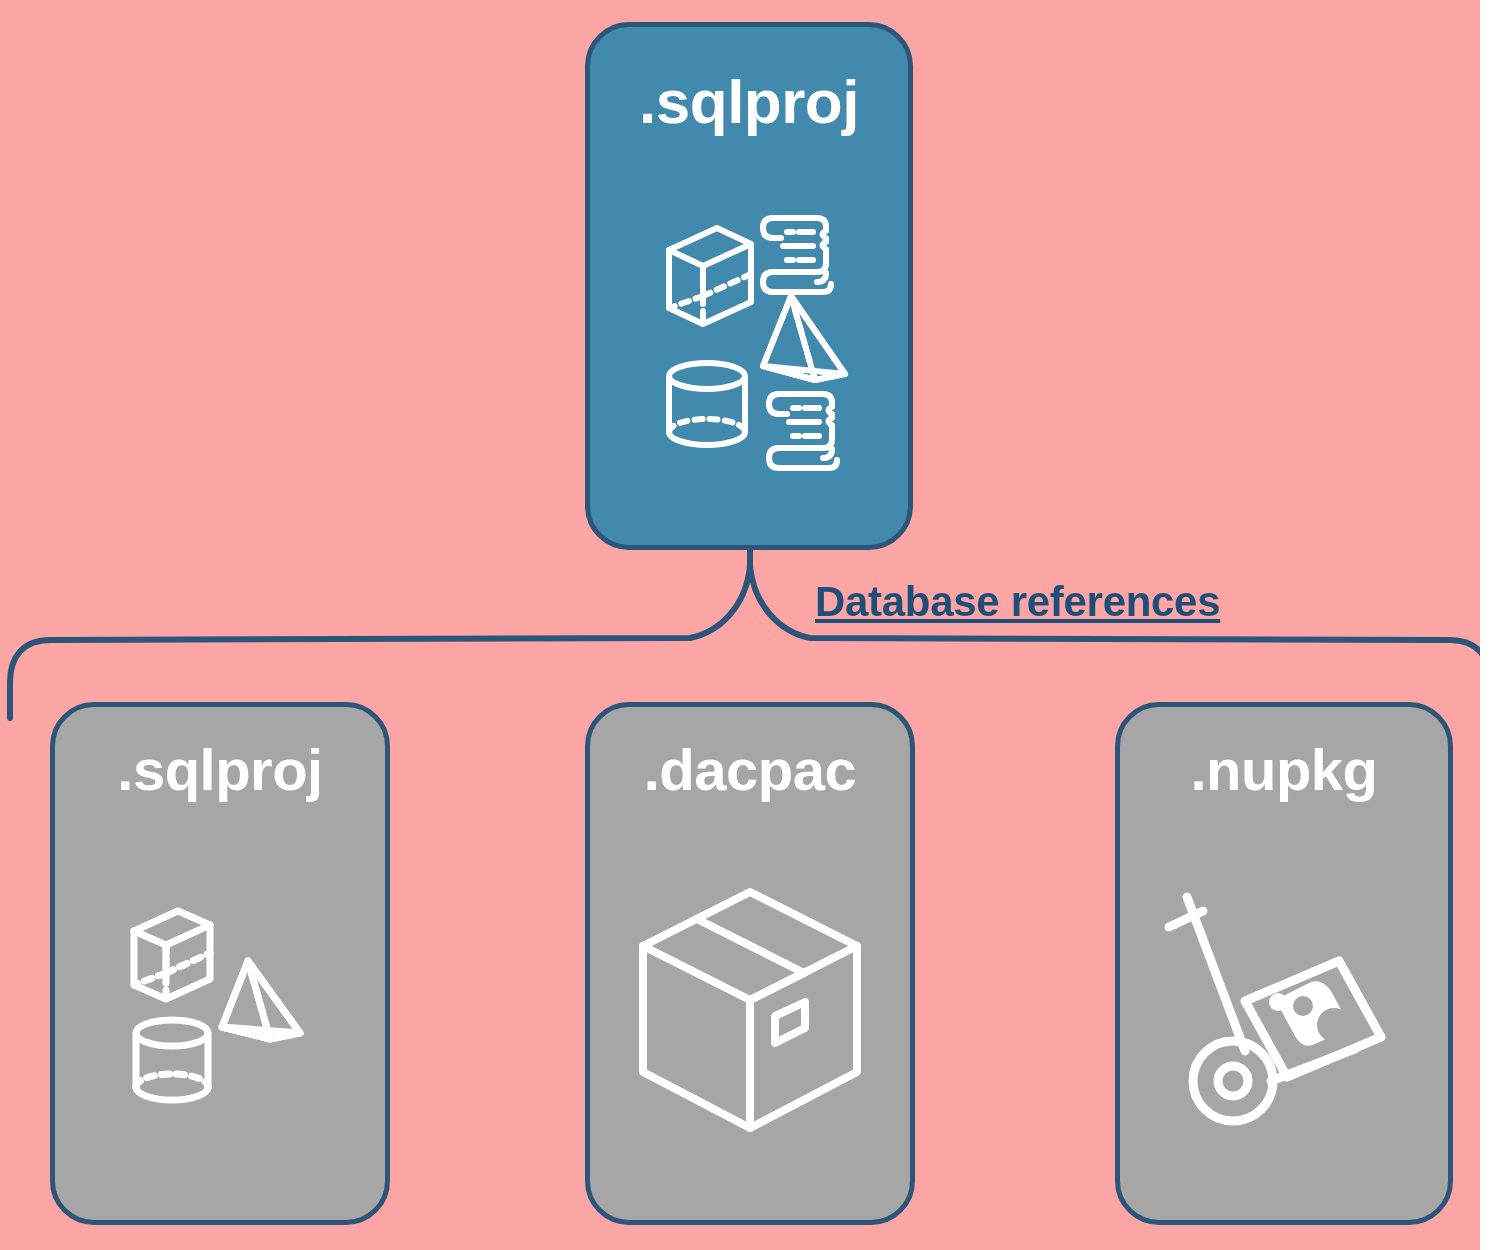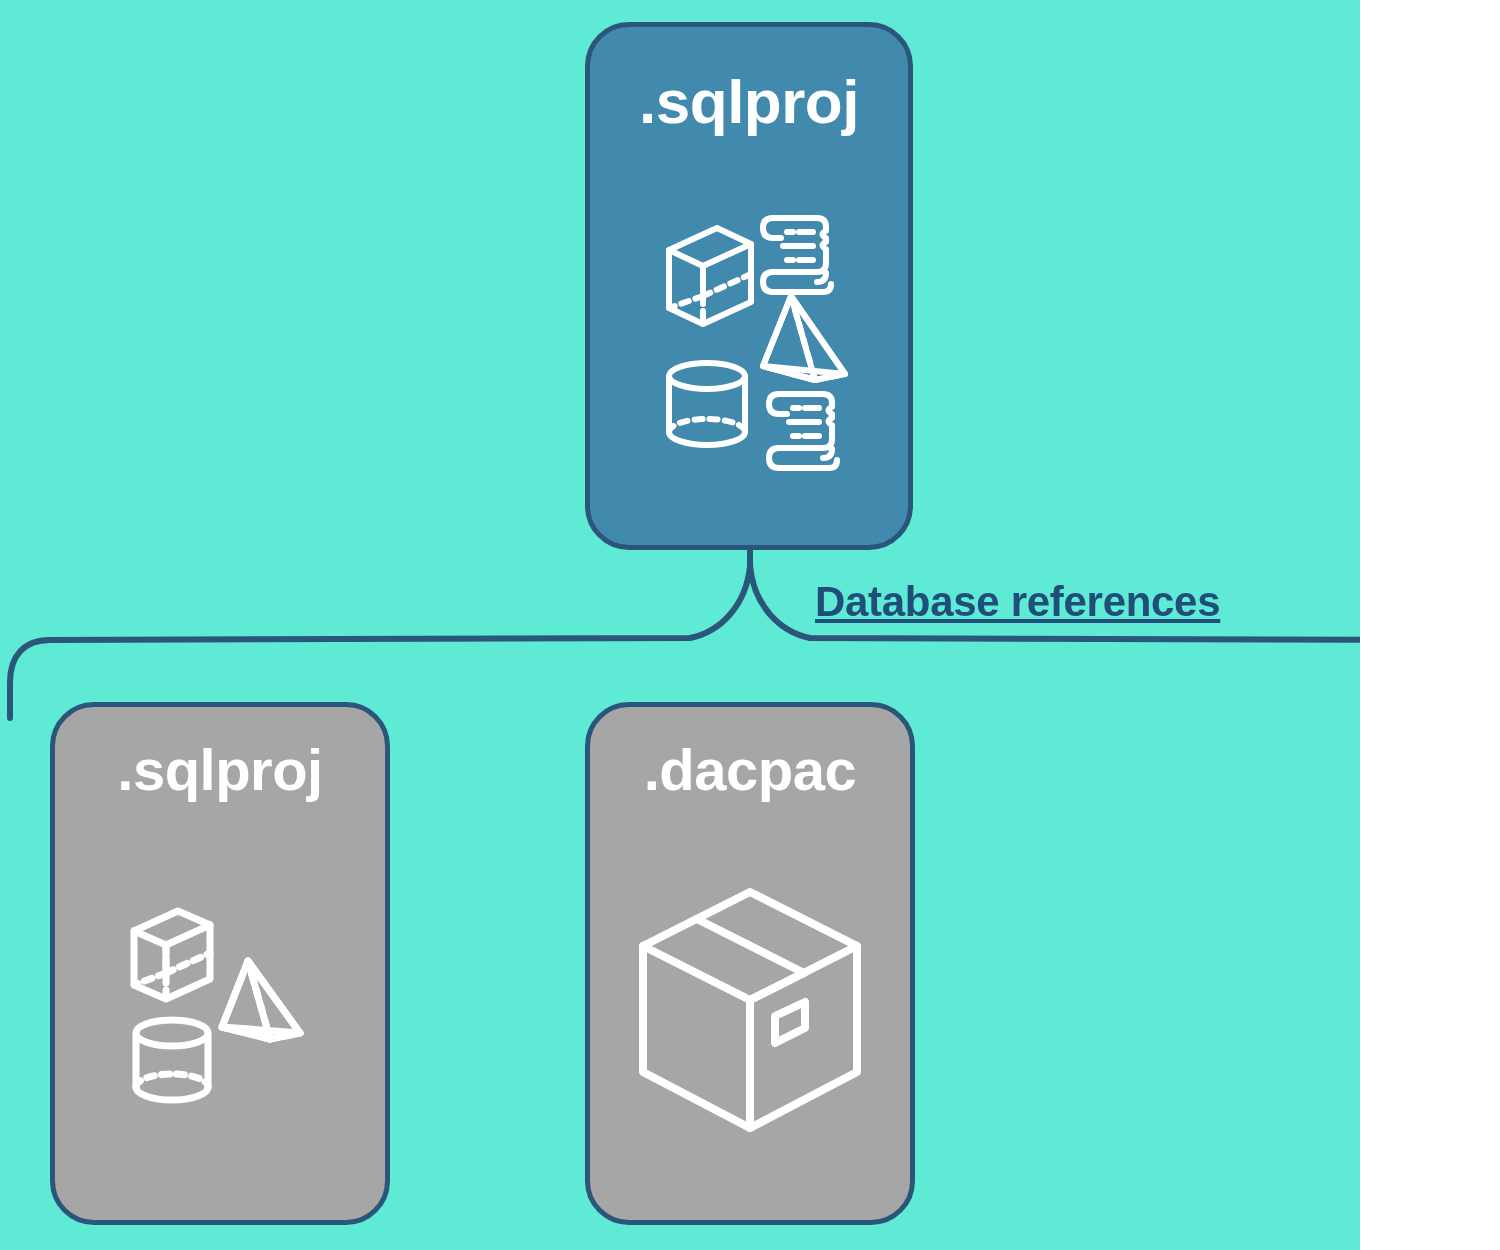--- a/index.html
+++ b/index.html
@@ -6,23 +6,23 @@
   html, body {
     margin: 0;
     padding: 0;
     background: #ffffff;
   }
   body {
     font-family: "Liberation Sans", sans-serif;
   }
   #canvas {
     position: relative;
-    width: 1360px;
+    width: 1480px;
     height: 1250px;
-    background: #5eead4;
+    background: #fca5a5;
     overflow: hidden;
   }
 
   
   .card {
     position: absolute;
     box-sizing: border-box;
     border: 5px solid #2B5579;
     border-radius: 44px;
     display: flex;
@@ -205,14 +205,41 @@
         <path d="M125 120 L125 248"></path>
 
         <path d="M72 39 L179 93"></path>
         <path d="M125 120 L179 93"></path>
 
         <path d="M150 136 L180 122 L180 148 L150 163 Z"></path>
       </svg>
     </div>
   </div>
 
+  <div class="card card-secondary" id="card-nupkg">
+    <div class="card-title">.nupkg</div>
+    <div class="icon-area">
+      <svg width="250" height="250" viewBox="0 0 250 250" fill="none" stroke="#ffffff" stroke-width="9" stroke-linecap="round" stroke-linejoin="round">
+
+        <path d="M10 42 L44 26"></path>
+
+        <path d="M28 12 L86 166"></path>
+
+        <path d="M112 196 L196 164"></path>
+
+        <circle cx="74" cy="196" r="40"></circle>
+        <circle cx="74" cy="196" r="15"></circle>
+
+        <path d="M86 116 L180 76 L222 152 L128 192 Z"></path>
+
+        <g fill="#ffffff" stroke="none">
+          <path d="M150 98 q12 -6 22 8 l12 22 q8 14 -4 20 l-24 11 q-12 6 -20 -8 l-12 -22 q-8 -14 4 -20 Z"></path>
+          <circle cx="119" cy="117" r="9"></circle>
+        </g>
+        <g fill="#A6A6A6" stroke="none">
+          <circle cx="144" cy="121" r="10"></circle>
+          <circle cx="175" cy="140" r="17"></circle>
+        </g>
+      </svg>
+    </div>
+  </div>
 
 </div>
 
 </body></html>

